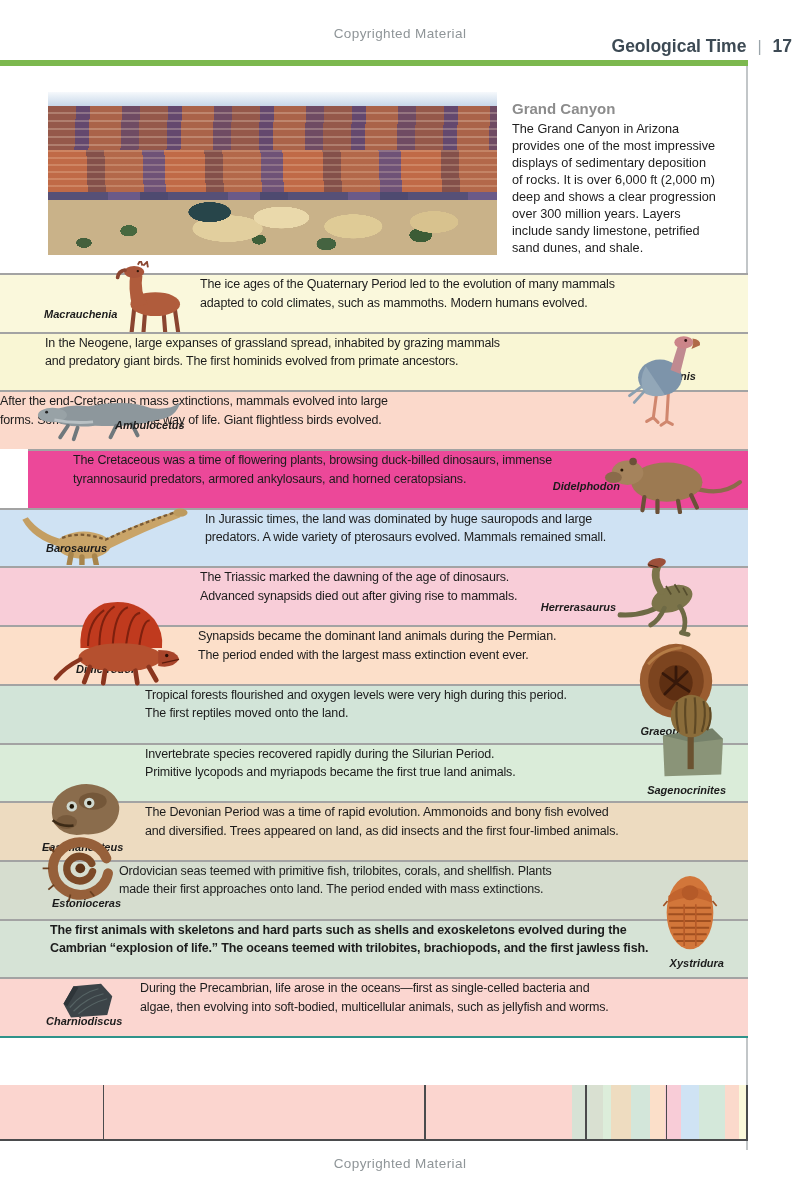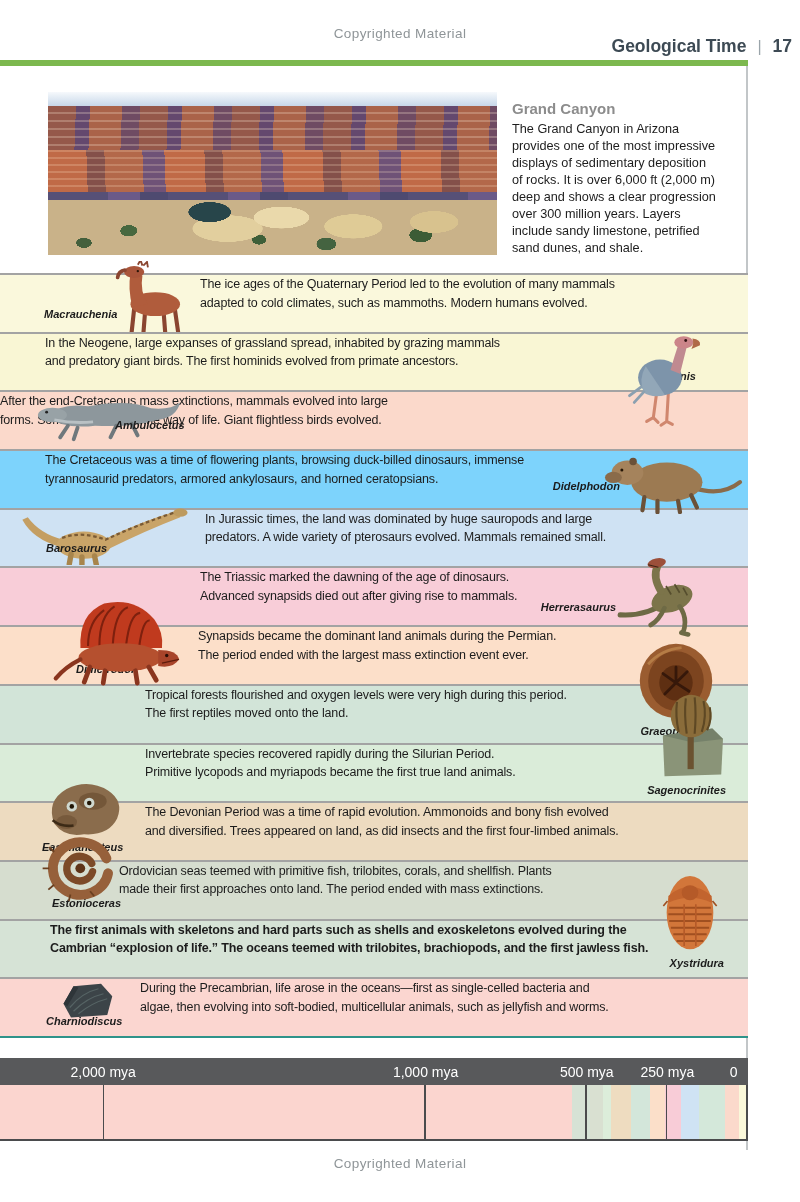--- a/index.html
+++ b/index.html
@@ -191,21 +191,21 @@
           <svg viewBox="0 0 155 62" preserveAspectRatio="xMidYMid meet">
             <path d="M10 30 Q28 16 55 20 Q95 12 120 22 Q140 24 150 16 Q146 32 126 34 Q100 42 62 40 Q30 44 10 30 Z" fill="#8d979c"></path>
             <ellipse cx="18" cy="29" rx="15" ry="7.5" fill="#98a2a6"></ellipse>
             <circle cx="12" cy="26" r="1.5" fill="#222222"></circle>
             <path d="M34 40 l-8 12 M44 42 l-4 12 M84 40 l-6 12 M100 38 l6 12" stroke="#6f787c" stroke-width="4" stroke-linecap="round" fill="none"></path>
             <path d="M20 34 Q40 38 60 36" stroke="#b9c1c4" stroke-width="3" fill="none"></path>
           </svg>
         </div>
         <div class="species">Ambulocetus</div>
       </div>
-      <div class="band" data-period="cretaceous" style="background: #7dd3fc;">
+      <div class="band" data-period="cretaceous" style="background: #ec4899; margin-left: 28px;">
         <div class="bandtext">The Cretaceous was a time of flowering plants, browsing duck-billed dinosaurs, immense
 tyrannosaurid predators, armored ankylosaurs, and horned ceratopsians.</div>
         <div class="svgwrap">
           <svg viewBox="0 0 155 80" preserveAspectRatio="xMidYMid meet">
             <path d="M100 52 Q130 62 150 46" stroke="#8a6b4a" stroke-width="4.5" fill="none" stroke-linecap="round"></path>
             <ellipse cx="72" cy="46" rx="38" ry="21" fill="#9c7a52"></ellipse>
             <ellipse cx="30" cy="36" rx="17" ry="13" fill="#a5835c"></ellipse>
             <ellipse cx="15" cy="41" rx="9" ry="6" fill="#8a6b4a"></ellipse>
             <circle cx="36" cy="24" r="4" fill="#6b5138"></circle>
             <circle cx="24" cy="33" r="1.6" fill="#241505"></circle>
@@ -342,27 +342,20 @@
           <svg viewBox="0 0 92 64" preserveAspectRatio="xMidYMid meet">
             <path d="M10 38 L26 10 70 6 88 26 80 56 22 60 Z" fill="#3c4448"></path>
             <path d="M20 44 Q40 20 66 14 M26 50 Q48 28 74 22 M34 54 Q56 36 80 30" stroke="#5d6b6b" stroke-width="2" fill="none" opacity="0.8"></path>
             <path d="M10 38 L26 10 34 12 16 42 Z" fill="#2e3539"></path>
           </svg>
         </div>
         <div class="species">Charniodiscus</div>
       </div>
     </div>
 
-  <div class="tl-bar" id="tl-bar">
-      <span class="tl-label" style="left: 13.7931%;">2,000 mya</span>
-      <span class="tl-label" style="left: 56.8966%;">1,000 mya</span>
-      <span class="tl-label" style="left: 78.4483%;">500 mya</span>
-      <span class="tl-label" style="left: 89.2241%;">250 mya</span>
-      <span class="tl-label zero" style="left: 98.6%;">0</span>
-    </div>
   <div class="tl-strip" id="tl-strip">
       <div class="seg" style="left: 0%; width: 76.681%; background: rgb(251, 213, 207);"></div>
       <div class="seg" style="left: 76.681%; width: 2.41379%; background: rgb(214, 226, 213);"></div>
       <div class="seg" style="left: 79.0948%; width: 1.76724%; background: rgb(217, 224, 209);"></div>
       <div class="seg" style="left: 80.8621%; width: 1.07759%; background: rgb(220, 237, 218);"></div>
       <div class="seg" style="left: 81.9397%; width: 2.58621%; background: rgb(238, 220, 192);"></div>
       <div class="seg" style="left: 84.5259%; width: 2.58621%; background: rgb(211, 230, 218);"></div>
       <div class="seg" style="left: 87.1121%; width: 2.02586%; background: rgb(251, 223, 201);"></div>
       <div class="seg" style="left: 89.1379%; width: 2.19828%; background: rgb(248, 204, 215);"></div>
       <div class="seg" style="left: 91.3362%; width: 2.41379%; background: rgb(207, 227, 244);"></div>

